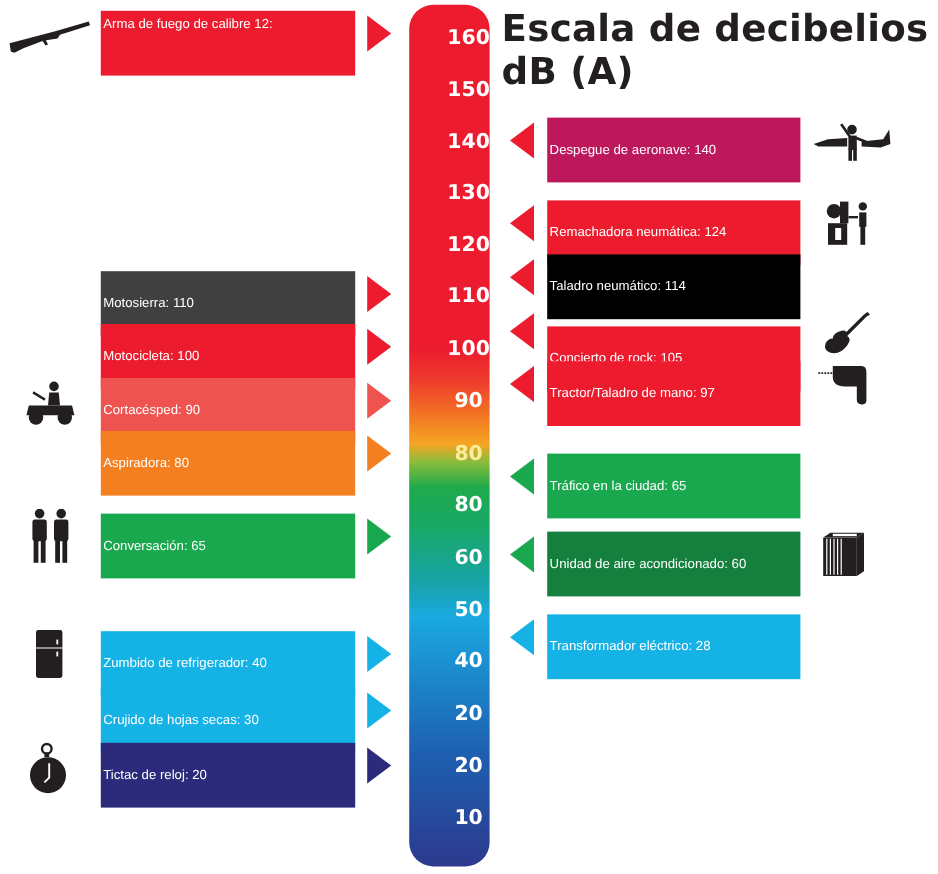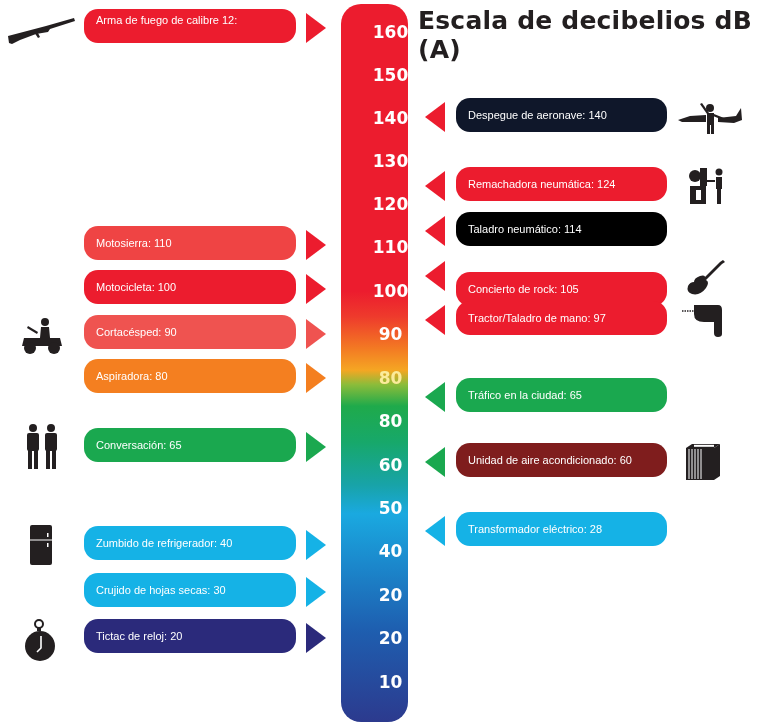--- a/index.html
+++ b/index.html
@@ -1,23 +1,23 @@
 <!DOCTYPE html>
 <html><head>
 <meta charset="utf-8">
 <style>
   html, body { margin:0; padding:0; background:#ffffff; }
   body { width:782px; height:728px; position:relative; overflow:hidden; font-family:"Liberation Sans", sans-serif; }
-  .title { position:absolute; left:418px; top:6px; font-size:25px; font-weight:bold; color:#231f20; letter-spacing:0.2px; font-family:"DejaVu Sans", sans-serif; }
+  .title { position:absolute; left:418px; top:6px; font-size:31px; font-weight:bold; color:#231f20; letter-spacing:0.2px; font-family:"DejaVu Sans", sans-serif; }
   .scale { position:absolute; left:341px; top:4px; width:67px; height:718px; border-radius:20px;
     background: linear-gradient(to bottom,
       #ec1c2e 0%, #ec1c2e 40%, #ee3a2c 43.5%, #f37a23 48%, #f5a623 51%, #8cbc3a 53%, #1faa4b 56%,
       #17a86a 61%, #18a3a8 67%, #1aa9e0 71%, #1b88cc 78%, #1e5fb0 87%, #2c3a8e 100%); }
   .tick { position:absolute; left:16px; width:67px; text-align:center; color:#ffffff; font-size:17px; font-weight:bold; font-family:"DejaVu Sans", sans-serif; }
-  .box { position:absolute; height:34px; color:#ffffff; font-size:11px; display:flex; align-items:center; box-sizing:border-box; padding-left:12px; line-height:14px;border-radius:14px; }
+  .box { position:absolute; height:54px; color:#ffffff; font-size:11px; display:flex; align-items:center; box-sizing:border-box; padding-left:2px; line-height:14px; }
   .box.left { left:84px; width:212px; }
   .box.right { left:456px; width:211px; }
   .arrow { position:absolute; width:0; height:0; }
   .arrow.r { left:306px; border-top:15px solid transparent; border-bottom:15px solid transparent; border-left:20px solid; }
   .arrow.l { left:425px; border-top:15px solid transparent; border-bottom:15px solid transparent; border-right:20px solid; }
   .icon { position:absolute; }
 </style>
 </head>
 <body>
 
@@ -40,21 +40,21 @@
   <div class="tick" style="top:581px">20</div>
   <div class="tick" style="top:624px">20</div>
   <div class="tick" style="top:668px">10</div>
 </div>
 
 <div class="box left" style="top:9px;background:#ec1c2e;display:block;padding-top:4px">
   <div>Arma de fuego de calibre 12:</div>
 </div>
 <div class="arrow r" style="top:13px;border-left-color:#ec1c2e"></div>
 
-<div class="box left" style="top:226px;background:#ef4444">Motosierra: 110</div>
+<div class="box left" style="top:226px;background:#404040">Motosierra: 110</div>
 <div class="arrow r" style="top:230px;border-left-color:#ec1c2e"></div>
 
 <div class="box left" style="top:270px;background:#ec1c2e">Motocicleta: 100</div>
 <div class="arrow r" style="top:274px;border-left-color:#ec1c2e"></div>
 
 <div class="box left" style="top:315px;background:#ef5350">Cortacésped: 90</div>
 <div class="arrow r" style="top:319px;border-left-color:#ef5350"></div>
 
 <div class="box left" style="top:359px;background:#f47f20">Aspiradora: 80</div>
 <div class="arrow r" style="top:363px;border-left-color:#f47f20"></div>
@@ -65,39 +65,39 @@
 <div class="box left" style="top:526px;background:#15b2e6">Zumbido de refrigerador: 40</div>
 <div class="arrow r" style="top:530px;border-left-color:#15b2e6"></div>
 
 <div class="box left" style="top:573px;background:#15b2e6">Crujido de hojas secas: 30</div>
 <div class="arrow r" style="top:577px;border-left-color:#15b2e6"></div>
 
 <div class="box left" style="top:619px;background:#2b2a7b">Tictac de reloj: 20</div>
 <div class="arrow r" style="top:623px;border-left-color:#2b2a7b"></div>
 
 <div class="arrow l" style="top:102px;border-right-color:#ec1c2e"></div>
-<div class="box right" style="top:98px;background:#0f172a">Despegue de aeronave: 140</div>
+<div class="box right" style="top:98px;background:#be185d">Despegue de aeronave: 140</div>
 
 <div class="arrow l" style="top:171px;border-right-color:#ec1c2e"></div>
 <div class="box right" style="top:167px;background:#ec1c2e">Remachadora neumática: 124</div>
 
 <div class="arrow l" style="top:216px;border-right-color:#ec1c2e"></div>
 <div class="box right" style="top:212px;background:#000000">Taladro neumático: 114</div>
 
 <div class="arrow l" style="top:261px;border-right-color:#ec1c2e"></div>
 <div class="box right" style="top:272px;background:#ec1c2e">Concierto de rock: 105</div>
 
 <div class="arrow l" style="top:305px;border-right-color:#ec1c2e"></div>
 <div class="box right" style="top:301px;background:#ec1c2e">Tractor/Taladro de mano: 97</div>
 
 <div class="arrow l" style="top:382px;border-right-color:#1aa84f"></div>
 <div class="box right" style="top:378px;background:#1aa84f">Tráfico en la ciudad: 65</div>
 
 <div class="arrow l" style="top:447px;border-right-color:#1aa84f"></div>
-<div class="box right" style="top:443px;background:#7f1d1d">Unidad de aire acondicionado: 60</div>
+<div class="box right" style="top:443px;background:#15803d">Unidad de aire acondicionado: 60</div>
 
 <div class="arrow l" style="top:516px;border-right-color:#15b2e6"></div>
 <div class="box right" style="top:512px;background:#15b2e6">Transformador eléctrico: 28</div>
 
 <svg class="icon" style="left:6px;top:10px" width="70" height="36" viewBox="0 0 70 36">
   <path d="M2 26 L40 16 L68 8 L69 11 L44 19 L42 22 L30 24 L14 30 L6 34 L3 33 Z" fill="#231f20"></path>
   <path d="M28 22 L32 28 L34 27 L31 21 Z" fill="#231f20"></path>
 </svg>
 
 <svg class="icon" style="left:20px;top:316px" width="44" height="40" viewBox="0 0 44 40">

